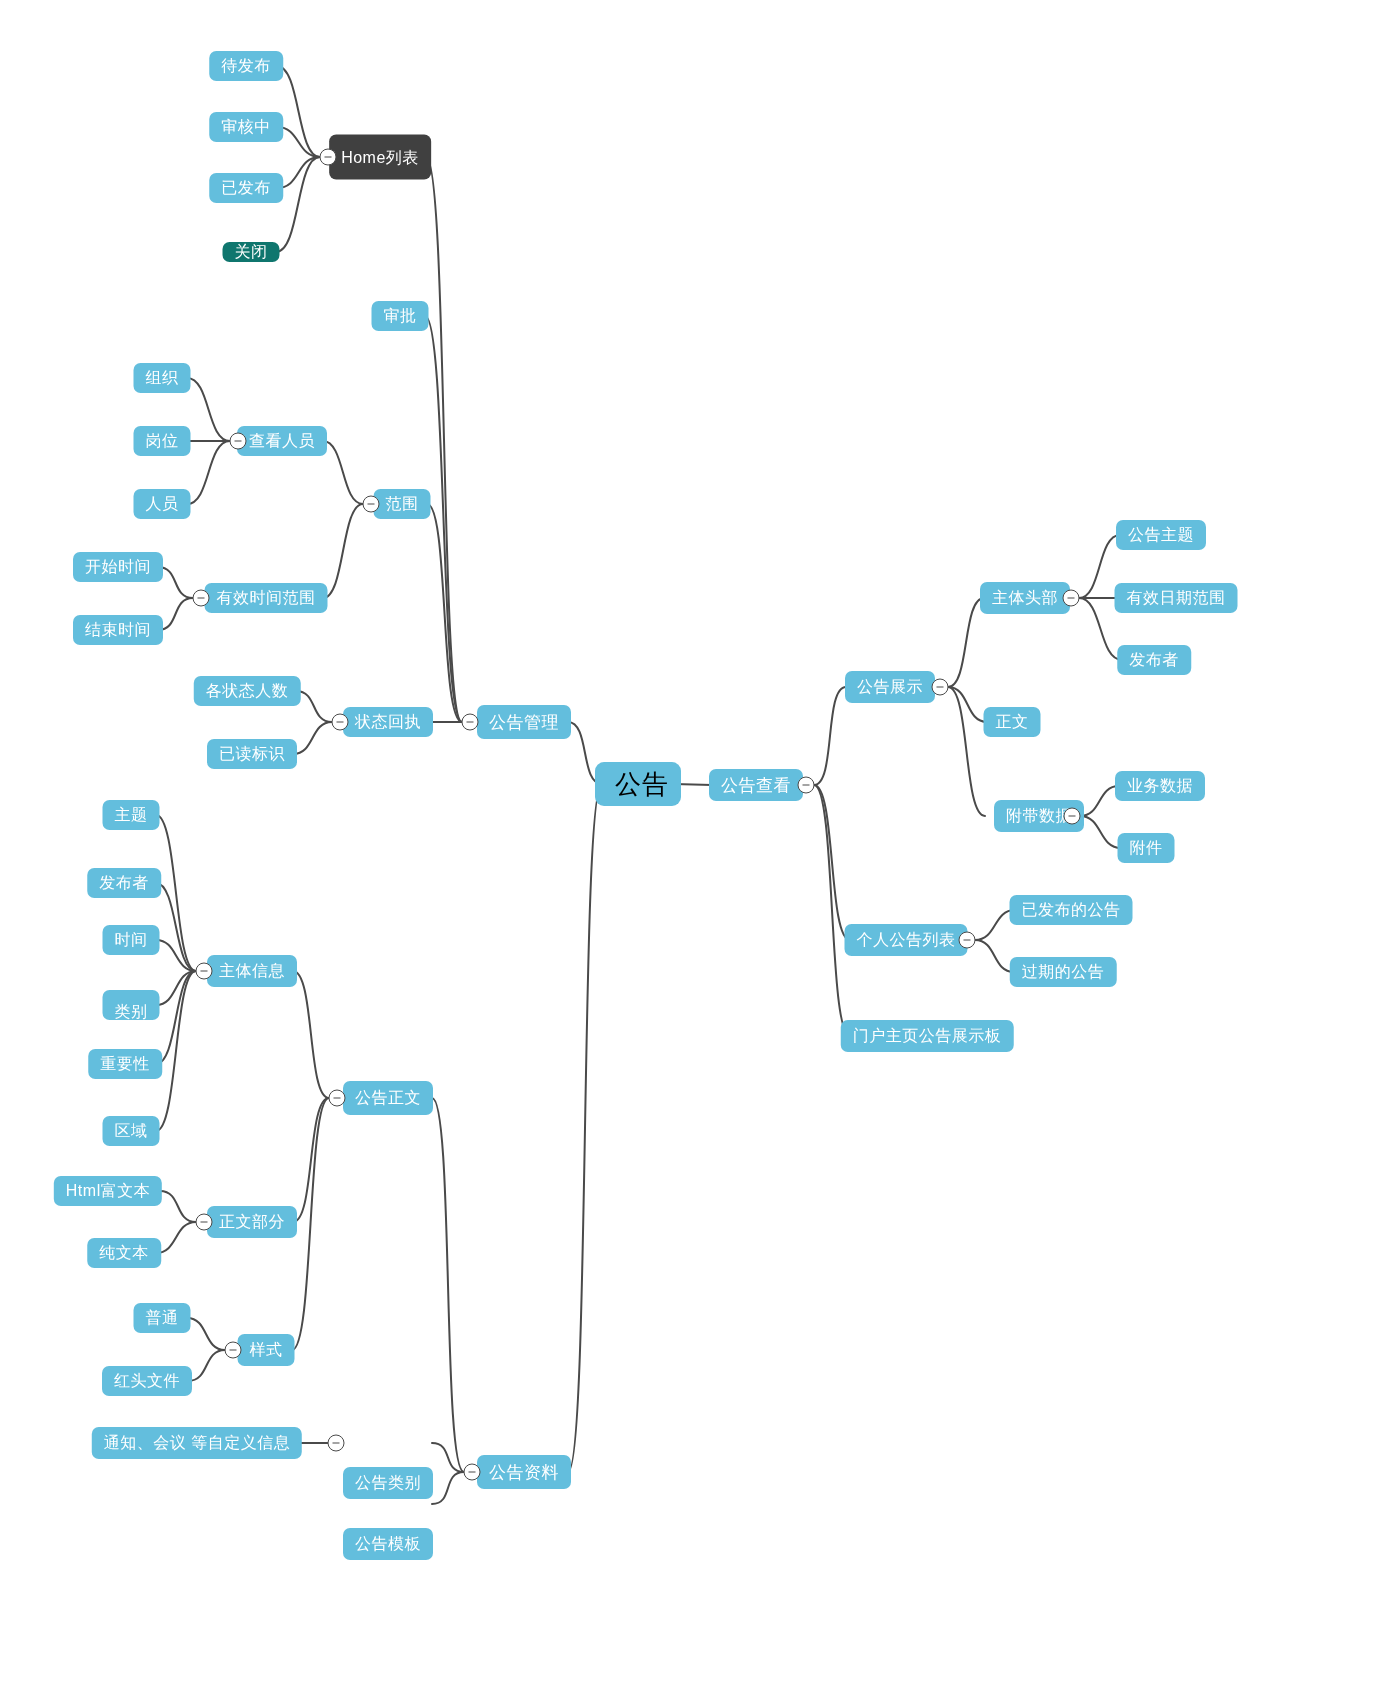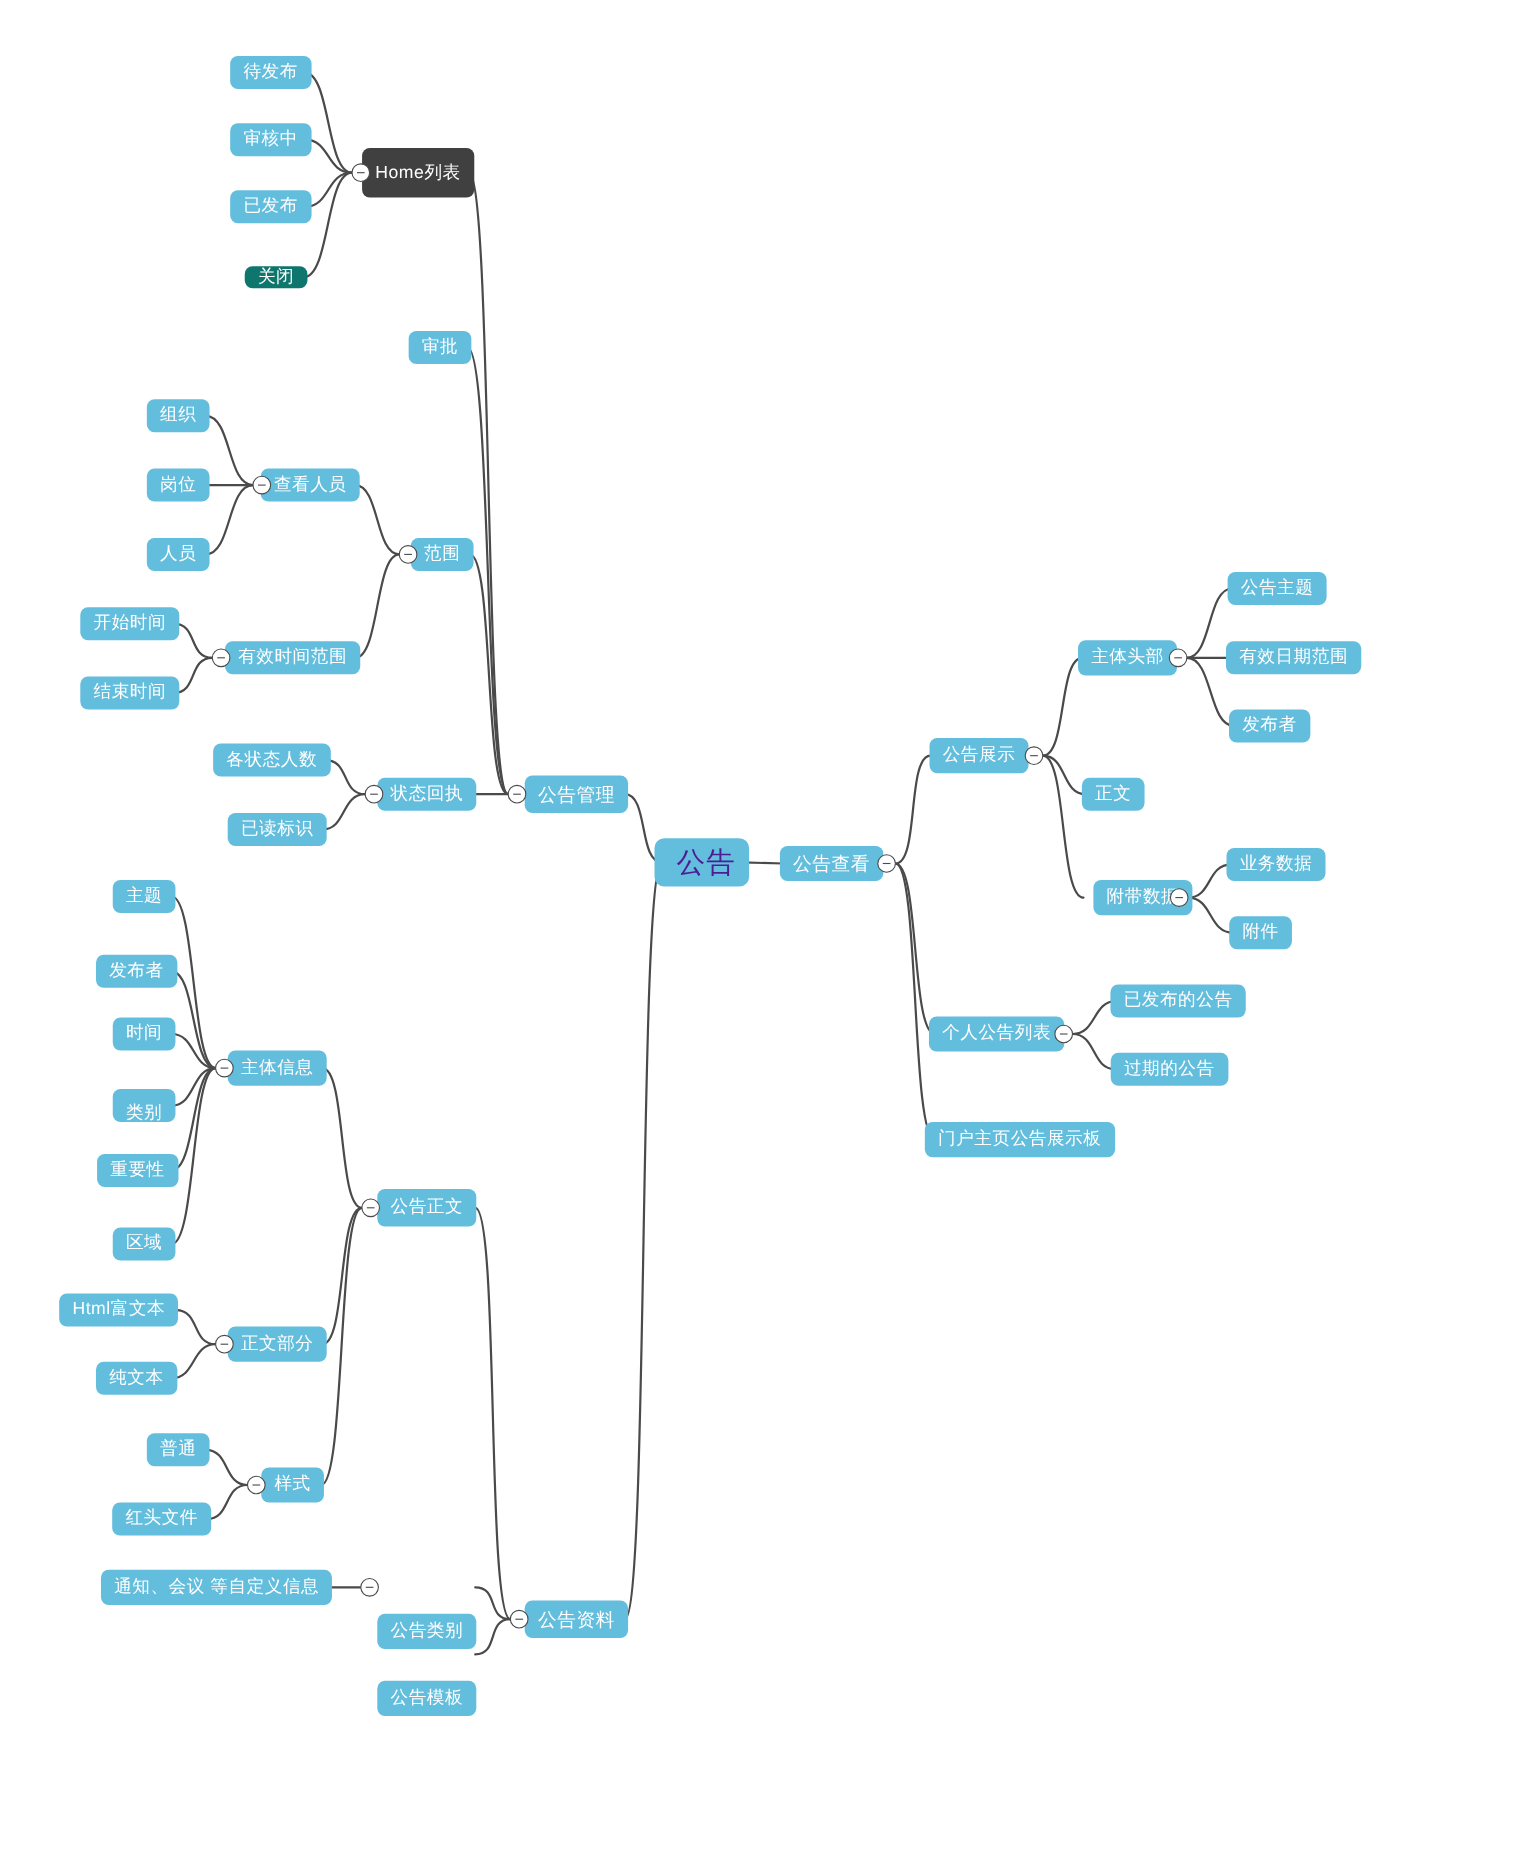--- a/index.html
+++ b/index.html
@@ -120,21 +120,21 @@
       <path d="M 987 722 C 965 722, 970 687, 948 687" fill="none" stroke="#4a4a4a" stroke-width="2" stroke-linecap="round"></path>
       <path d="M 985 816 C 963 816, 970 687, 948 687" fill="none" stroke="#4a4a4a" stroke-width="2" stroke-linecap="round"></path>
       <path d="M 1120 535 C 1097.45 535, 1101.55 598, 1079 598" fill="none" stroke="#4a4a4a" stroke-width="2" stroke-linecap="round"></path>
       <path d="M 1120 598 L 1079 598" fill="none" stroke="#4a4a4a" stroke-width="2" stroke-linecap="round"></path>
       <path d="M 1122 660 C 1098.35 660, 1102.65 598, 1079 598" fill="none" stroke="#4a4a4a" stroke-width="2" stroke-linecap="round"></path>
       <path d="M 1119 786 C 1097 786, 1102 816, 1080 816" fill="none" stroke="#4a4a4a" stroke-width="2" stroke-linecap="round"></path>
       <path d="M 1121 848 C 1098.45 848, 1102.55 816, 1080 816" fill="none" stroke="#4a4a4a" stroke-width="2" stroke-linecap="round"></path>
       <path d="M 1015 910 C 993 910, 997 940, 975 940" fill="none" stroke="#4a4a4a" stroke-width="2" stroke-linecap="round"></path>
       <path d="M 1014 972 C 992 972, 997 940, 975 940" fill="none" stroke="#4a4a4a" stroke-width="2" stroke-linecap="round"></path>
     </svg>
-<div class="node root" style="left: 638px; top: 784px; min-width: 72px; height: 44px; background: rgb(99, 190, 221); color: #4c1d95; padding-left: 20px;">
+<div class="node root" style="left: 638px; top: 784px; min-width: 72px; height: 44px; background: rgb(99, 190, 221); color: #000000; padding-left: 20px;">
       <span>公告</span>
     </div>
     <div class="node lvl1" style="left: 524px; top: 722px; min-width: 88px; height: 34px; background: rgb(99, 190, 221); color: rgb(255, 255, 255);">
       <span>公告管理</span>
     </div>
     <div class="node lvl1" style="left: 756px; top: 785px; min-width: 88px; height: 32px; background: rgb(99, 190, 221); color: rgb(255, 255, 255);">
       <span>公告查看</span>
     </div>
     <div class="node lvl1" style="left: 524px; top: 1472px; min-width: 88px; height: 34px; background: rgb(99, 190, 221); color: rgb(255, 255, 255);">
       <span>公告资料</span>

